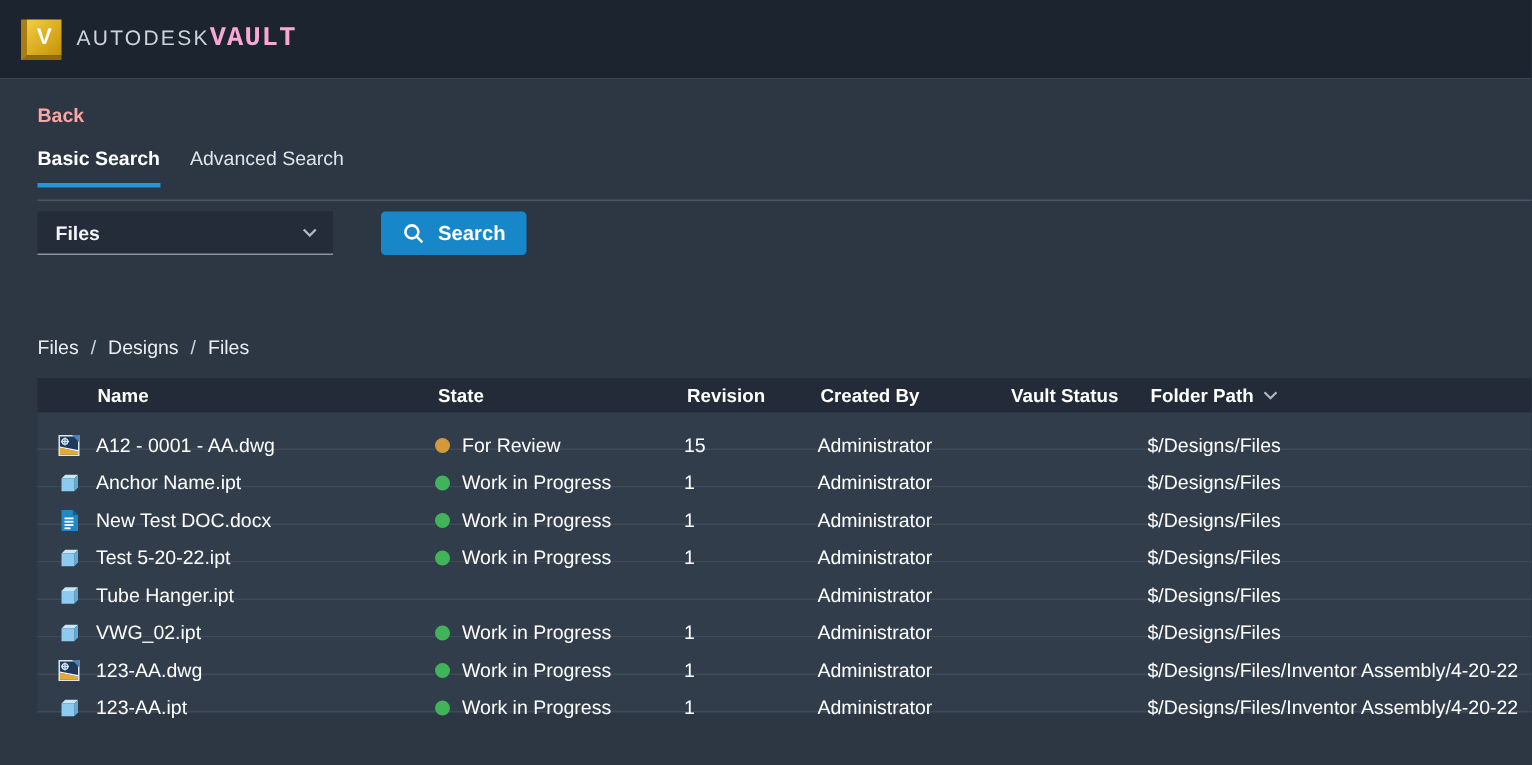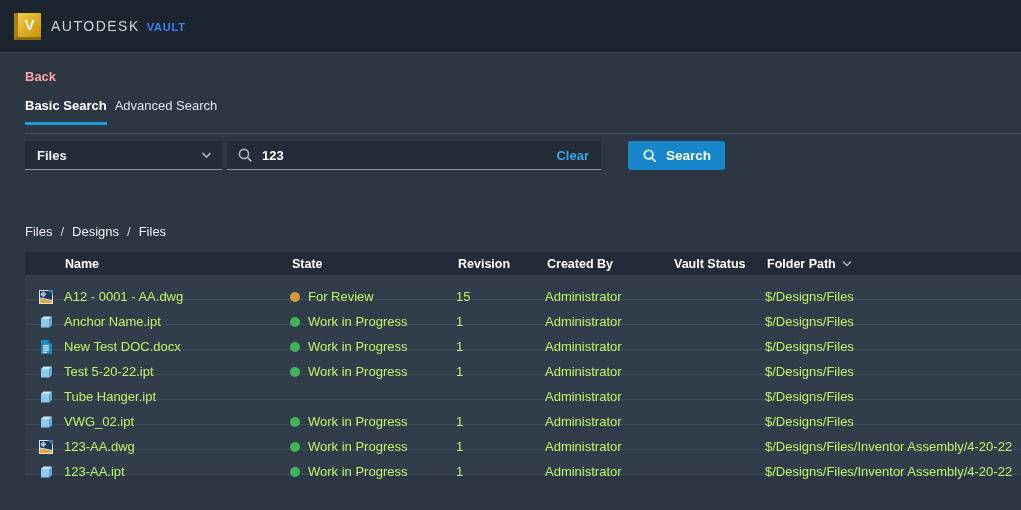--- a/index.html
+++ b/index.html
@@ -15,27 +15,27 @@
     height: 53px; background: #1b242f; border-bottom: 1px solid #3a4452;
     display: flex; align-items: center; padding-left: 14px;
   }
   .logo-cube {
     width: 27px; height: 27px; position: relative; margin-right: 10px;
     background: linear-gradient(135deg, #f2ce43 0%, #d9a91c 60%, #c3920f 100%);
     border-left: 4px solid #a87e14; border-bottom: 3px solid #8f6c10;
     display: flex; align-items: center; justify-content: center;
   }
   .logo-cube span { color: #fff; font-weight: bold; font-size: 15px; }
-  .brand { display: flex; align-items: baseline; gap: 7px; }
+  .brand { display: flex; align-items: baseline; }
   .brand .autodesk { color: #cdd3da; font-size: 14px; letter-spacing: 1.5px; }
-  .brand .product { color: #3b82f6; font-size: 11px; font-weight: bold; letter-spacing: 0.8px; }
+  .brand .product { color: #f9a8d4; font-size: 18px; font-weight: bold; letter-spacing: 0.8px; font-family: Liberation Mono, monospace; }
   
   .content { padding: 0 0 0 25px; }
   .back-link { display: inline-block; margin-top: 16px; color: #fca5a5; font-weight: bold; cursor: pointer; }
-  .tabs { display: flex; gap: 8px; margin-top: 14px; position: relative; }
+  .tabs { display: flex; gap: 20px; margin-top: 14px; position: relative; }
   .tabbar-rule { position: absolute; left: 25px; right: 0; top: 133px; height: 1px; background: #4a5663; }
   .tab { padding-bottom: 9px; cursor: pointer; color: #dfe4e9; position: relative; z-index: 1; }
   .tab.active { color: #ffffff; font-weight: bold; border-bottom: 3px solid #2196d8; }
   
   .search-row { display: flex; align-items: center; margin-top: 16px; }
   .select-box {
     width: 197px; height: 29px; background: #232c38; border-bottom: 1px solid #8d959e;
     display: flex; align-items: center; justify-content: space-between;
     padding: 0 10px 0 12px; cursor: pointer; margin-right: 5px;
   }
@@ -62,21 +62,21 @@
     display: grid;
     grid-template-columns: 265px 166px 89px 127px 93px 1fr;
     align-items: center;
   }
   .thead {
     background: #222b37; height: 23px; color: #ffffff; font-weight: bold; font-size: 12.5px;
   }
   .thead .hcell { padding-left: 2px; display: flex; align-items: center; gap: 6px; }
   .thead .hcell.first { padding-left: 40px; text-align: right; }
   .trow { height: 25px; border-bottom: 1px solid #3f4b59; background: #323d4b; cursor: default; }
-  .cell { white-space: nowrap; overflow: hidden; text-overflow: ellipsis; color: #bef264; margin-top: 19px; }
+  .cell { white-space: nowrap; overflow: hidden; text-overflow: ellipsis; color: #ffffff; margin-top: 19px; }
   .name-cell { display: flex; align-items: center; gap: 10px; padding-left: 13px; font-weight: normal; }
   .state-cell { display: flex; align-items: center; gap: 8px; }
   .dot { width: 10px; height: 10px; border-radius: 50%; flex: 0 0 auto; }
   .ficon { width: 16px; height: 16px; flex: 0 0 auto; display: inline-flex; }
   .chev { display: inline-flex; }
 </style>
 </head>
 <body>
 
 <div class="appbar">
@@ -102,30 +102,20 @@
 
   
   <div class="search-row">
     <div class="select-box">
       <span class="sel-label">Files</span>
       <span class="chev">
         <svg width="11" height="8" viewBox="0 0 11 8">
             <polyline points="1.5,2 5.5,6 9.5,2" fill="none" stroke="#aeb6bf" stroke-width="1.6"></polyline>
           </svg>
       </span>
-    </div>
-    <div class="search-input">
-      <span class="chev" style="margin-right:8px">
-        <svg width="17" height="17" viewBox="0 0 17 17">
-            <circle cx="7" cy="7" r="4.6" fill="none" stroke="#aeb6bf" stroke-width="1.6"></circle>
-            <line x1="10.6" y1="10.6" x2="14.4" y2="14.4" stroke="#aeb6bf" stroke-width="1.6"></line>
-          </svg>
-      </span>
-      <span class="query">123</span>
-      <span class="clear-link">Clear</span>
     </div>
     <button class="search-btn">
       <span class="chev">
         <svg width="16" height="16" viewBox="0 0 17 17">
             <circle cx="7" cy="7" r="4.6" fill="none" stroke="#ffffff" stroke-width="1.8"></circle>
             <line x1="10.6" y1="10.6" x2="14.4" y2="14.4" stroke="#ffffff" stroke-width="1.8"></line>
           </svg>
       </span>
       <span>Search</span>
     </button>

